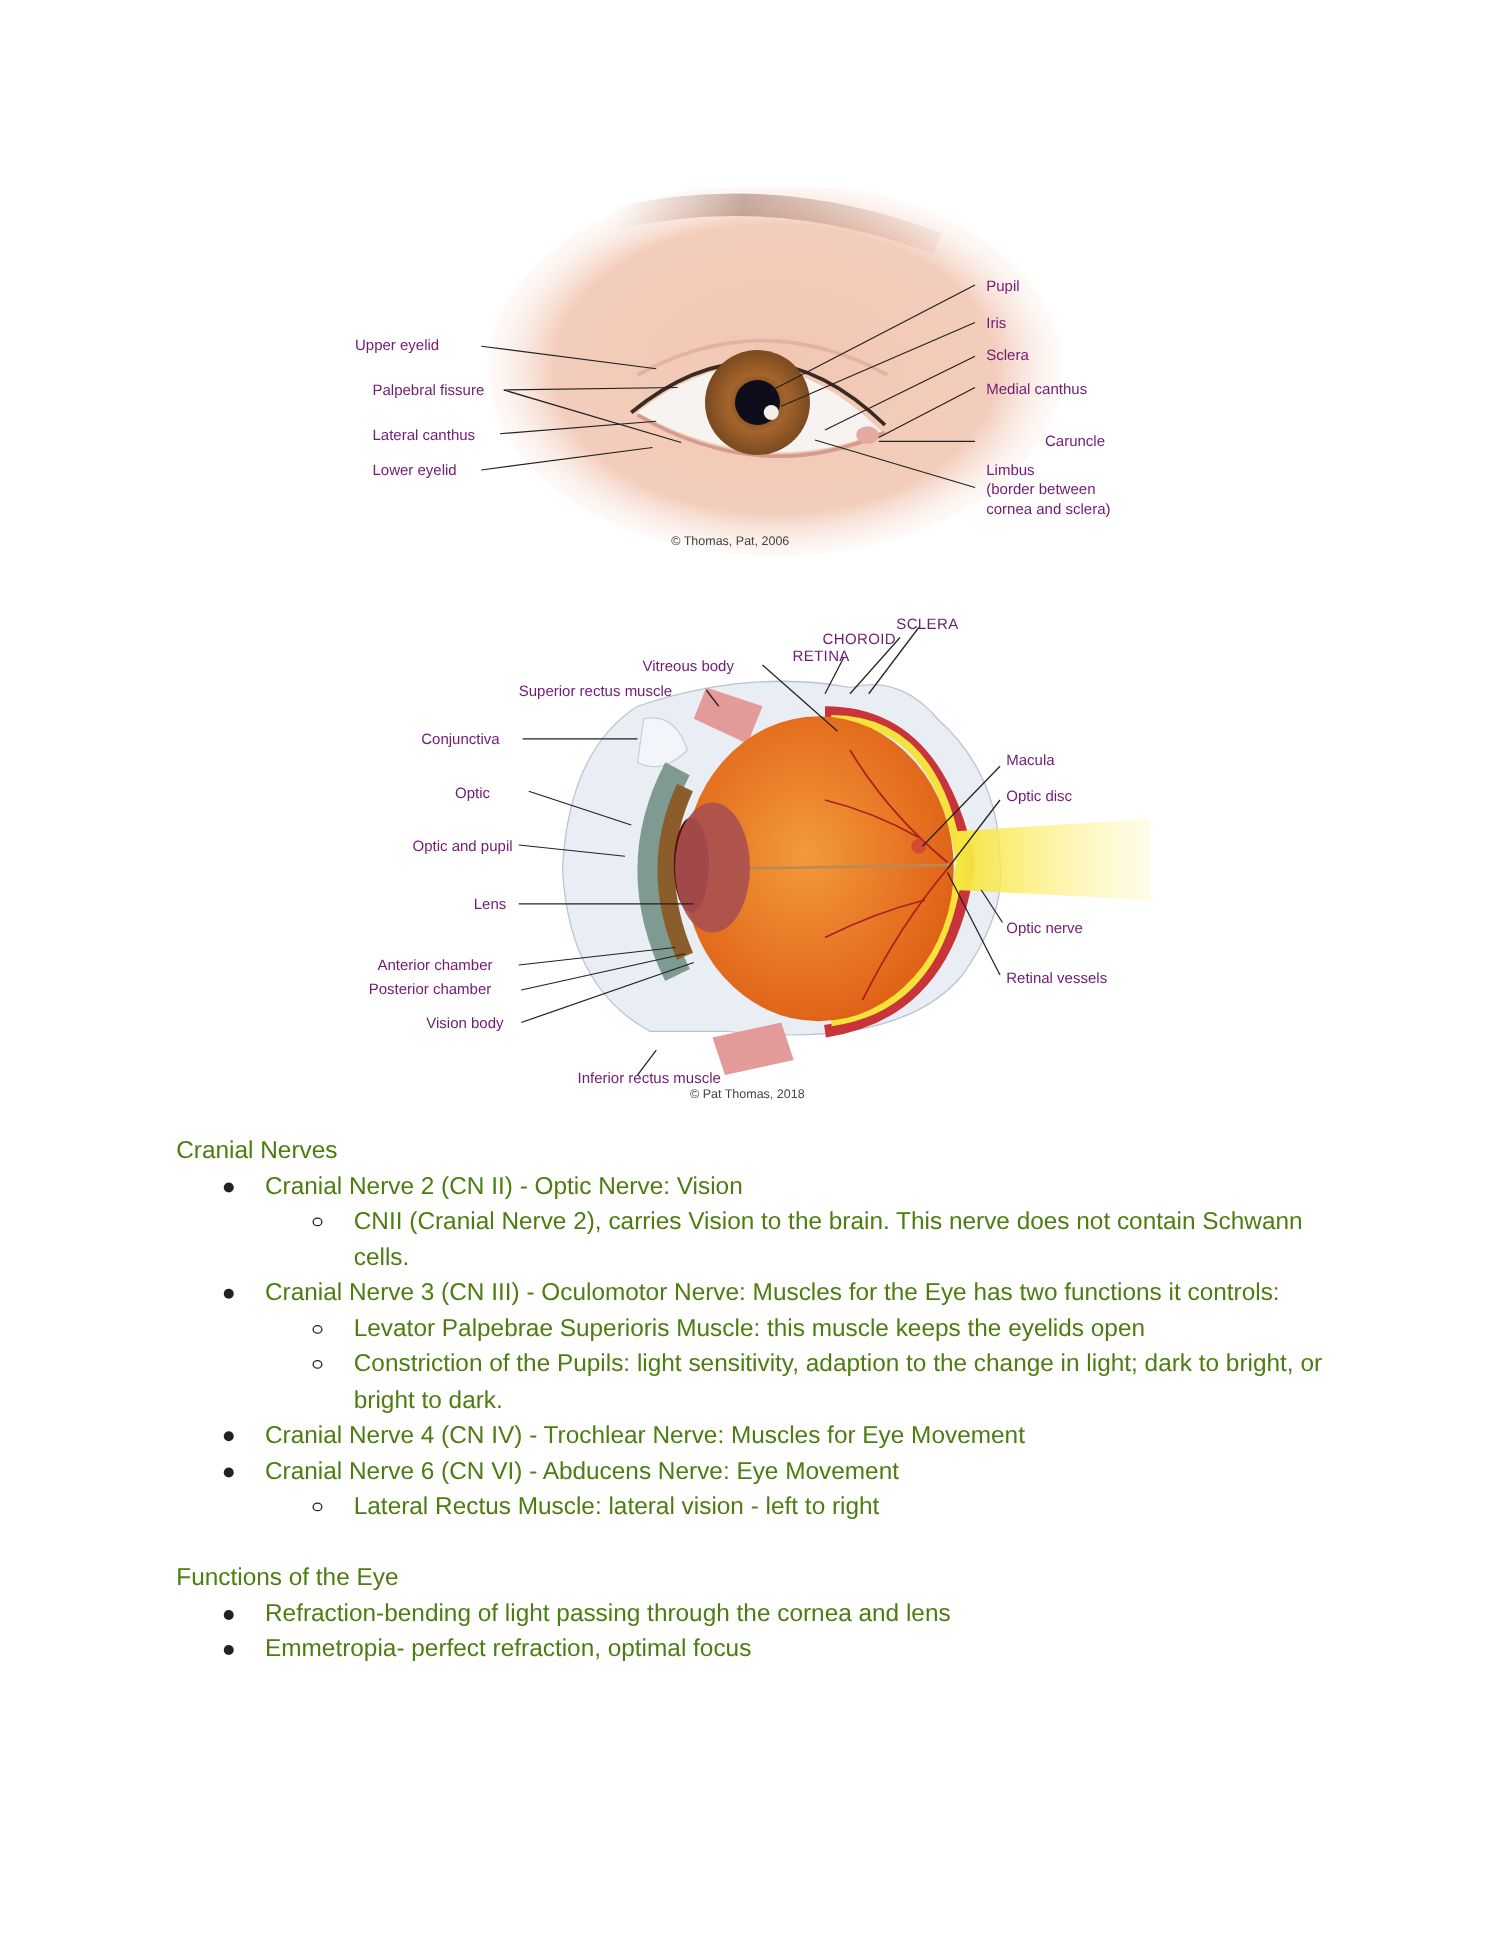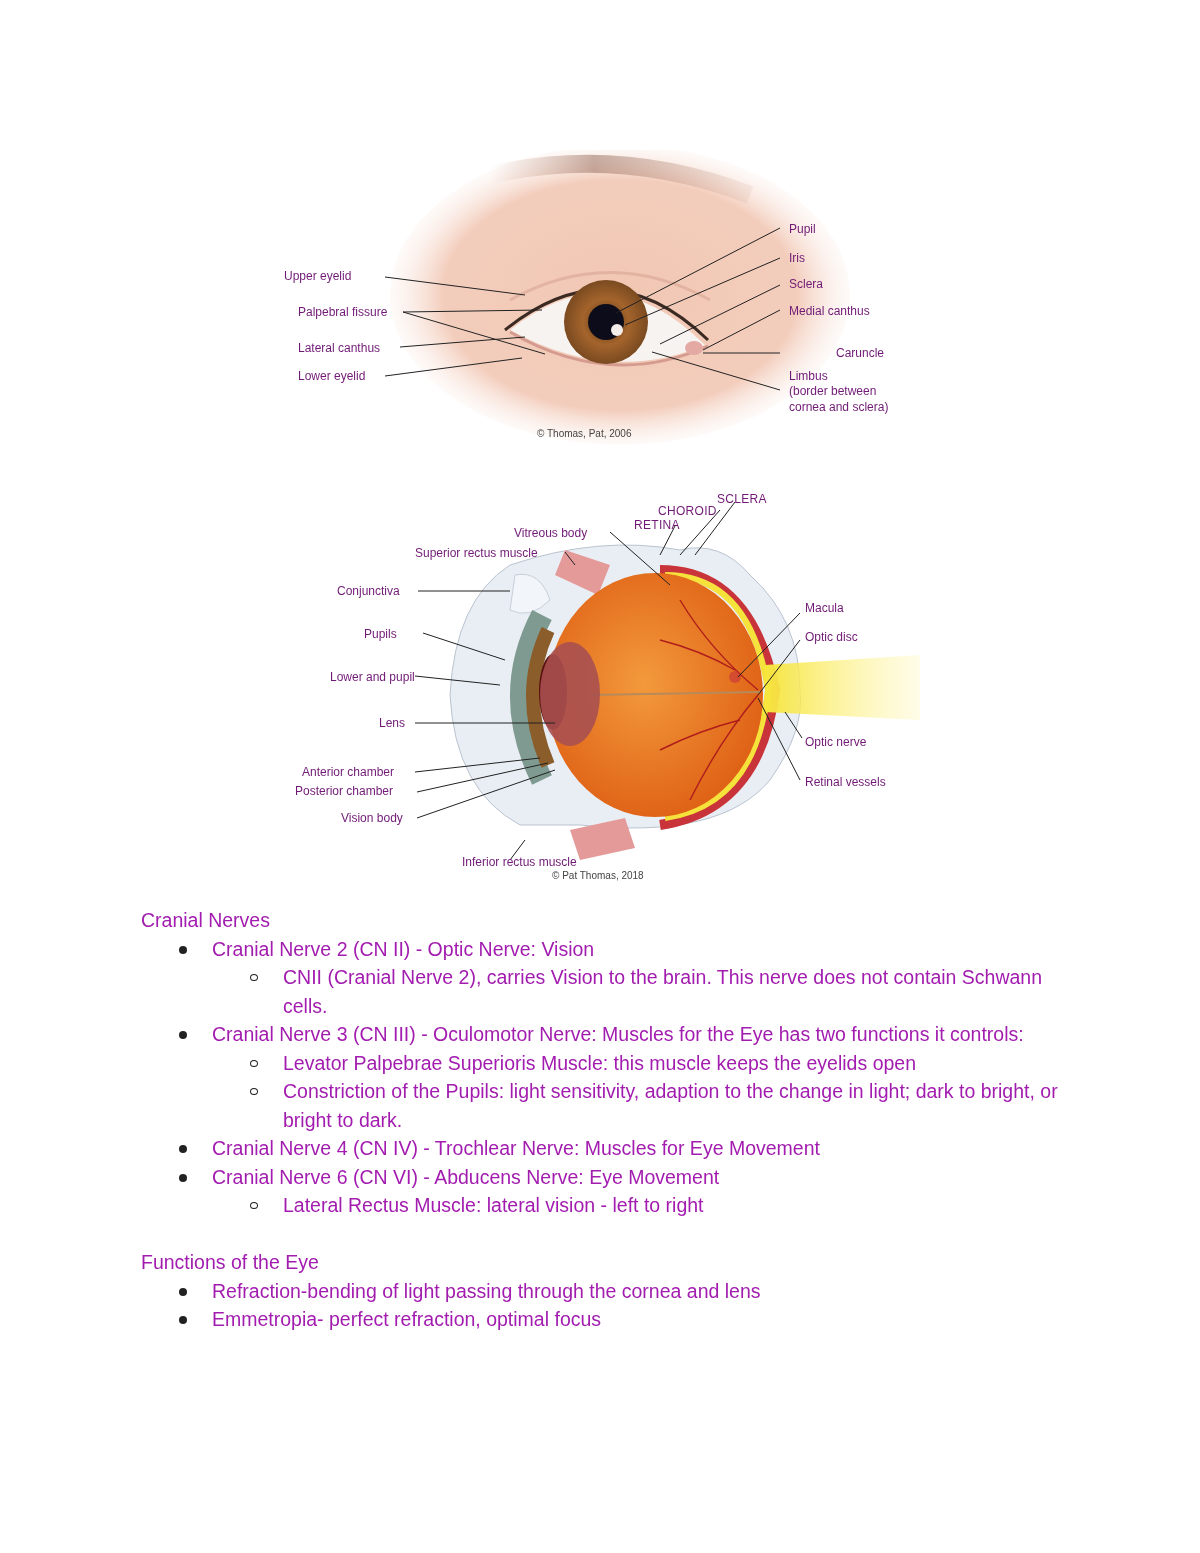--- a/index.html
+++ b/index.html
@@ -12,21 +12,21 @@
   .fig1 { left: 280px; top: 150px; width: 640px; height: 300px; }
   .fig2 { left: 280px; top: 480px; width: 640px; height: 400px; }
   .figure svg { position: absolute; left: 0; top: 0; }
   .lbl { position: absolute; font-size: 12px; color: #701a75; white-space: nowrap;
          line-height: 14px; font-family: "Liberation Sans", sans-serif; }
   .lbl.caps { font-size: 12px; letter-spacing: 0.3px; }
   .credit { position: absolute; font-size: 10px; color: #444; white-space: nowrap; }
 
   
   .text { position: absolute; left: 141px; top: 906px; width: 920px;
-          font-size: 19.5px; line-height: 28.5px; color: #a21caf; }
+          font-size: 19.5px; line-height: 28.5px; color: #4d7c0f; }
   .heading { margin: 0; font-weight: normal; font-size: 19.5px; }
   ul { margin: 0; padding: 0; list-style: none; }
   .l1 > li { position: relative; padding-left: 71px; }
   .l1 > li > .bullet { position: absolute; left: 38px; top: 11px; width: 8px; height: 8px;
                        background: #222; border-radius: 50%; }
   .l2 > li { position: relative; padding-left: 71px; }
   .l2 > li > .bullet { position: absolute; left: 38px; top: 11px; width: 6px; height: 5px;
                        border: 1.5px solid #222; border-radius: 50%; background: #fff; }
   .spacer { height: 28.5px; }
 </style>
@@ -164,22 +164,22 @@
         <line x1="230" y1="380" x2="245" y2="360"></line>
       </g>
     </svg>
     <span class="lbl caps" style="left:437px;top:12px;">SCLERA</span>
     <span class="lbl caps" style="left:378px;top:24px;">CHOROID</span>
     <span class="lbl caps" style="left:354px;top:38px;">RETINA</span>
     <span class="lbl" style="left:234px;top:46px;">Vitreous body</span>
     <span class="lbl" style="left:135px;top:66px;">Superior rectus muscle</span>
 
     <span class="lbl" style="left:57px;top:104px;">Conjunctiva</span>
-    <span class="lbl" style="left:84px;top:147px;">Pupils</span>
-    <span class="lbl" style="left:50px;top:190px;">Lower and pupil</span>
+    <span class="lbl" style="left:84px;top:147px;">Optic</span>
+    <span class="lbl" style="left:50px;top:190px;">Optic and pupil</span>
     <span class="lbl" style="left:99px;top:236px;">Lens</span>
     <span class="lbl" style="left:22px;top:285px;">Anterior chamber</span>
     <span class="lbl" style="left:15px;top:304px;">Posterior chamber</span>
     <span class="lbl" style="left:61px;top:331px;">Vision body</span>
 
     <span class="lbl" style="left:525px;top:121px;">Macula</span>
     <span class="lbl" style="left:525px;top:150px;">Optic disc</span>
     <span class="lbl" style="left:525px;top:255px;">Optic nerve</span>
     <span class="lbl" style="left:525px;top:295px;">Retinal vessels</span>
 

